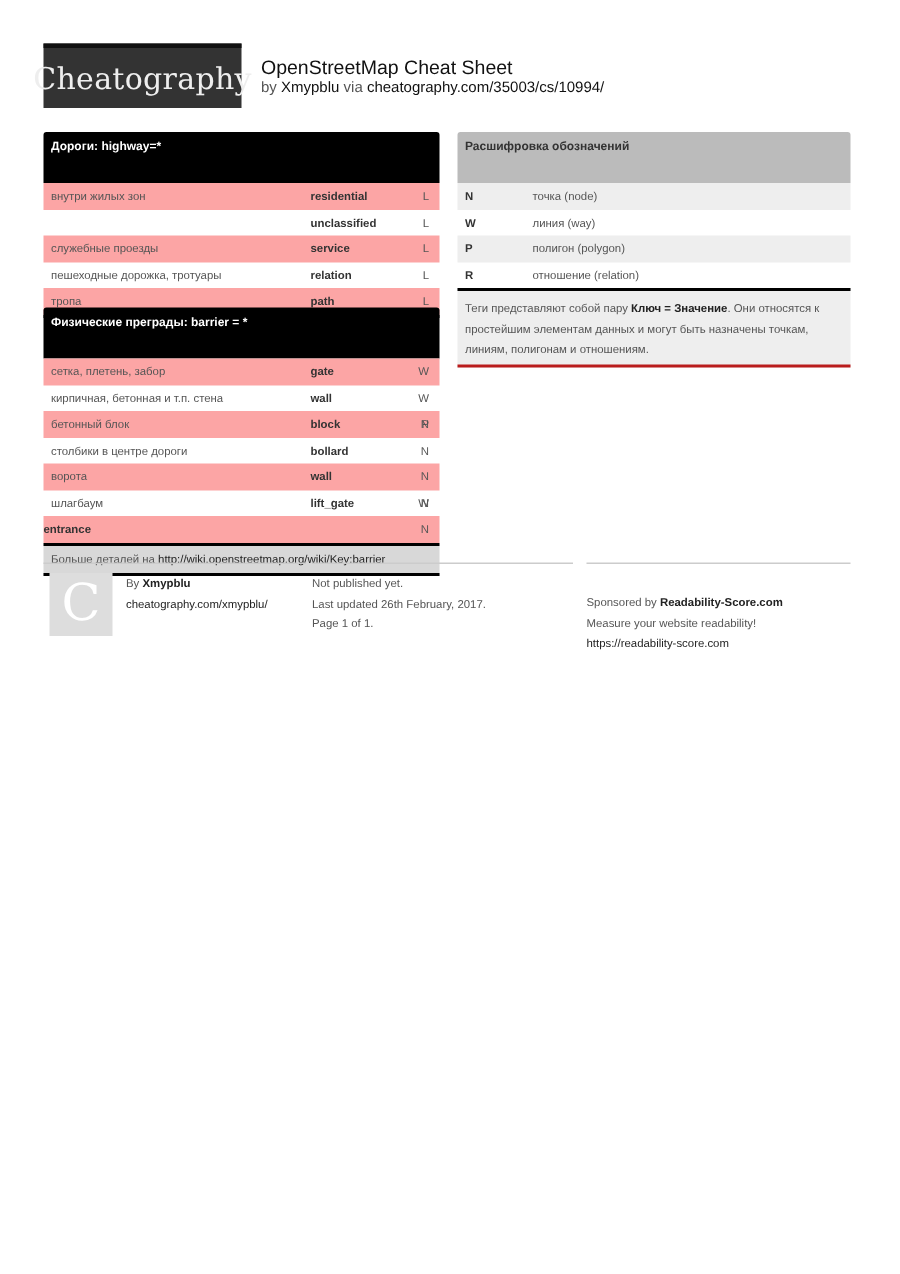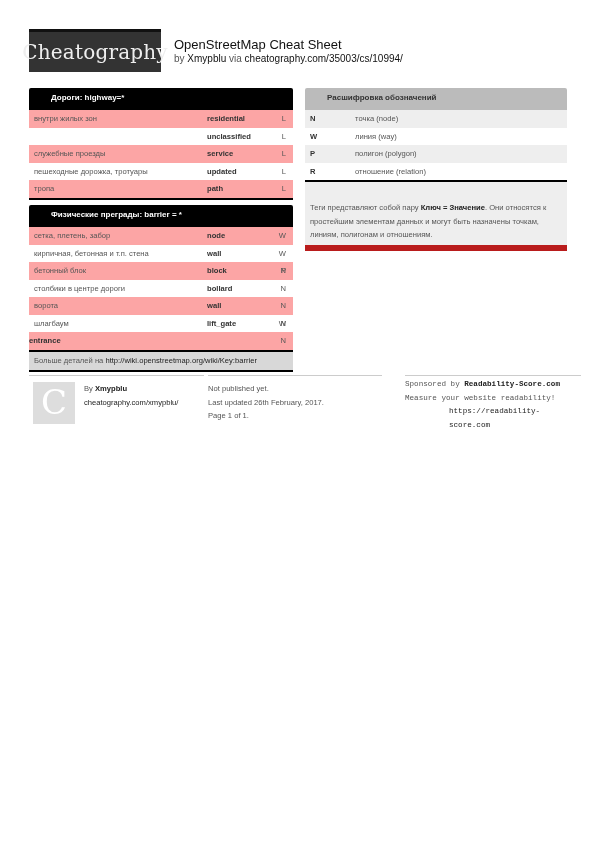--- a/index.html
+++ b/index.html
@@ -3,35 +3,35 @@
 <meta charset="utf-8">
 <style>
   html, body { margin:0; padding:0; background:#fff; }
   body { width:600px; height:849px; position:relative; font-family:"Liberation Sans", sans-serif; color:#333; overflow:hidden; }
   .logo { position:absolute; left:29px; top:29px; width:132px; height:43px; background:#333; border-top:3px solid #111; box-sizing:border-box; display:flex; align-items:center; justify-content:center; }
   .logo span { font-family:"DejaVu Serif", serif; color:#eee; font-size:20px; letter-spacing:0.2px; }
   .title { position:absolute; left:174px; top:37px; font-size:13px; color:#111; }
   .byline { position:absolute; left:174px; top:53px; font-size:10px; color:#555; }
   .byline b { font-weight:normal; color:#111; }
   .box { position:absolute; font-size:7.6px; }
-  .box .hdr { background:#000; color:#fff; font-weight:bold; height:22px; line-height:20px; padding-left:22px; font-size:8px; border-radius:2px 2px 0 0; }
+  .box .hdr { background:#000; color:#fff; font-weight:bold; height:34px; line-height:20px; padding-left:5px; font-size:8px; border-radius:2px 2px 0 0; }
   .box .hdr.gray { background:#bbb; color:#333; }
   .row { display:flex; height:17.5px; line-height:17.5px; }
   .row.alt { background:#fca5a5; }
   .row .c1 { flex:0 0 173px; padding-left:5px; color:#555; }
   .row .c2 { flex:0 0 70px; font-weight:bold; color:#333; }
   .row .c3 { flex:1; text-align:right; padding-right:7px; color:#555; }
   .endline { border-top:2px solid #000; }
   .footer-note { background:#d8d8d8; padding:0 5px; height:18px; line-height:18px; color:#555; border-bottom:2px solid #000; }
   .footer-note b { font-weight:normal; color:#222; }
   .krow { display:flex; height:17.5px; line-height:17.5px; }
   .krow.alt { background:#eee; }
   .krow .k { flex:0 0 45px; padding-left:5px; font-weight:bold; color:#333; }
   .krow .v { flex:1; color:#555; }
-  .desc { background:#eee; padding:19px 5px 3px 5px; line-height:13.5px; color:#555; border-top:2px solid #000; border-bottom:6px solid #b91c1c; }
+  .desc { background:#eee; padding:5px 5px 3px 5px; line-height:13.5px; color:#555; border-top:2px solid #000; border-bottom:2px solid #b91c1c; }
   .desc b { color:#222; }
   .fcol { position:absolute; top:375px; border-top:1px solid #ccc; font-size:7.6px; color:#555; line-height:13.5px; }
   .avatar { position:absolute; left:4px; top:6px; width:42px; height:42px; background:#ddd; display:flex; align-items:center; justify-content:center; }
   .avatar span { font-family:"DejaVu Serif", serif; color:#fff; font-size:34px; }
   .fcol b { color:#222; }
 </style>
 </head>
 <body>
 
 <div class="logo">
@@ -52,36 +52,36 @@
       <span class="c2">unclassified</span>
       <span class="c3">L</span>
     </div>
   <div class="row alt">
       <span class="c1">служебные проезды</span>
       <span class="c2">service</span>
       <span class="c3">L</span>
     </div>
   <div class="row">
       <span class="c1">пешеходные дорожка, тротуары</span>
-      <span class="c2">updated</span>
+      <span class="c2">relation</span>
       <span class="c3">L</span>
     </div>
   <div class="row alt">
       <span class="c1">тропа</span>
       <span class="c2">path</span>
       <span class="c3">L</span>
     </div>
   <div class="endline"></div>
 </div>
 
 <div class="box" style="left:29px; top:205px; width:264px;">
   <div class="hdr">Физические преграды: barrier = *</div>
   <div class="row alt">
       <span class="c1">сетка, плетень, забор</span>
-      <span class="c2">node</span>
+      <span class="c2">gate</span>
       <span class="c3">W</span>
     </div>
   <div class="row">
       <span class="c1">кирпичная, бетонная и т.п. стена</span>
       <span class="c2">wall</span>
       <span class="c3">W P</span>
     </div>
   <div class="row alt">
       <span class="c1">бетонный блок</span>
       <span class="c2">block</span>
@@ -138,17 +138,17 @@
   <div style="position:absolute; left:55px; top:6px;">
     <div><span>By </span><b>Xmypblu</b></div>
     <div style="color:#222;">cheatography.com/xmypblu/</div>
   </div>
 </div>
 <div class="fcol" style="left:208px; width:174px; padding-top:6px;">
   <div>Not published yet.</div>
   <div>Last updated 26th February, 2017.</div>
   <div>Page 1 of 1.</div>
 </div>
-<div class="fcol" style="left:405px; width:176px; padding-top:2px;font-family:Liberation Mono, monospace;">
+<div class="fcol" style="left:391px; width:176px; padding-top:19px;">
   <div><span>Sponsored by </span><b>Readability-Score.com</b></div>
   <div>Measure your website readability!</div>
-  <div style="color:#222;margin-left:44px;">https://readability-score.com</div>
+  <div style="color:#222;">https://readability-score.com</div>
 </div>
 
 </body></html>

